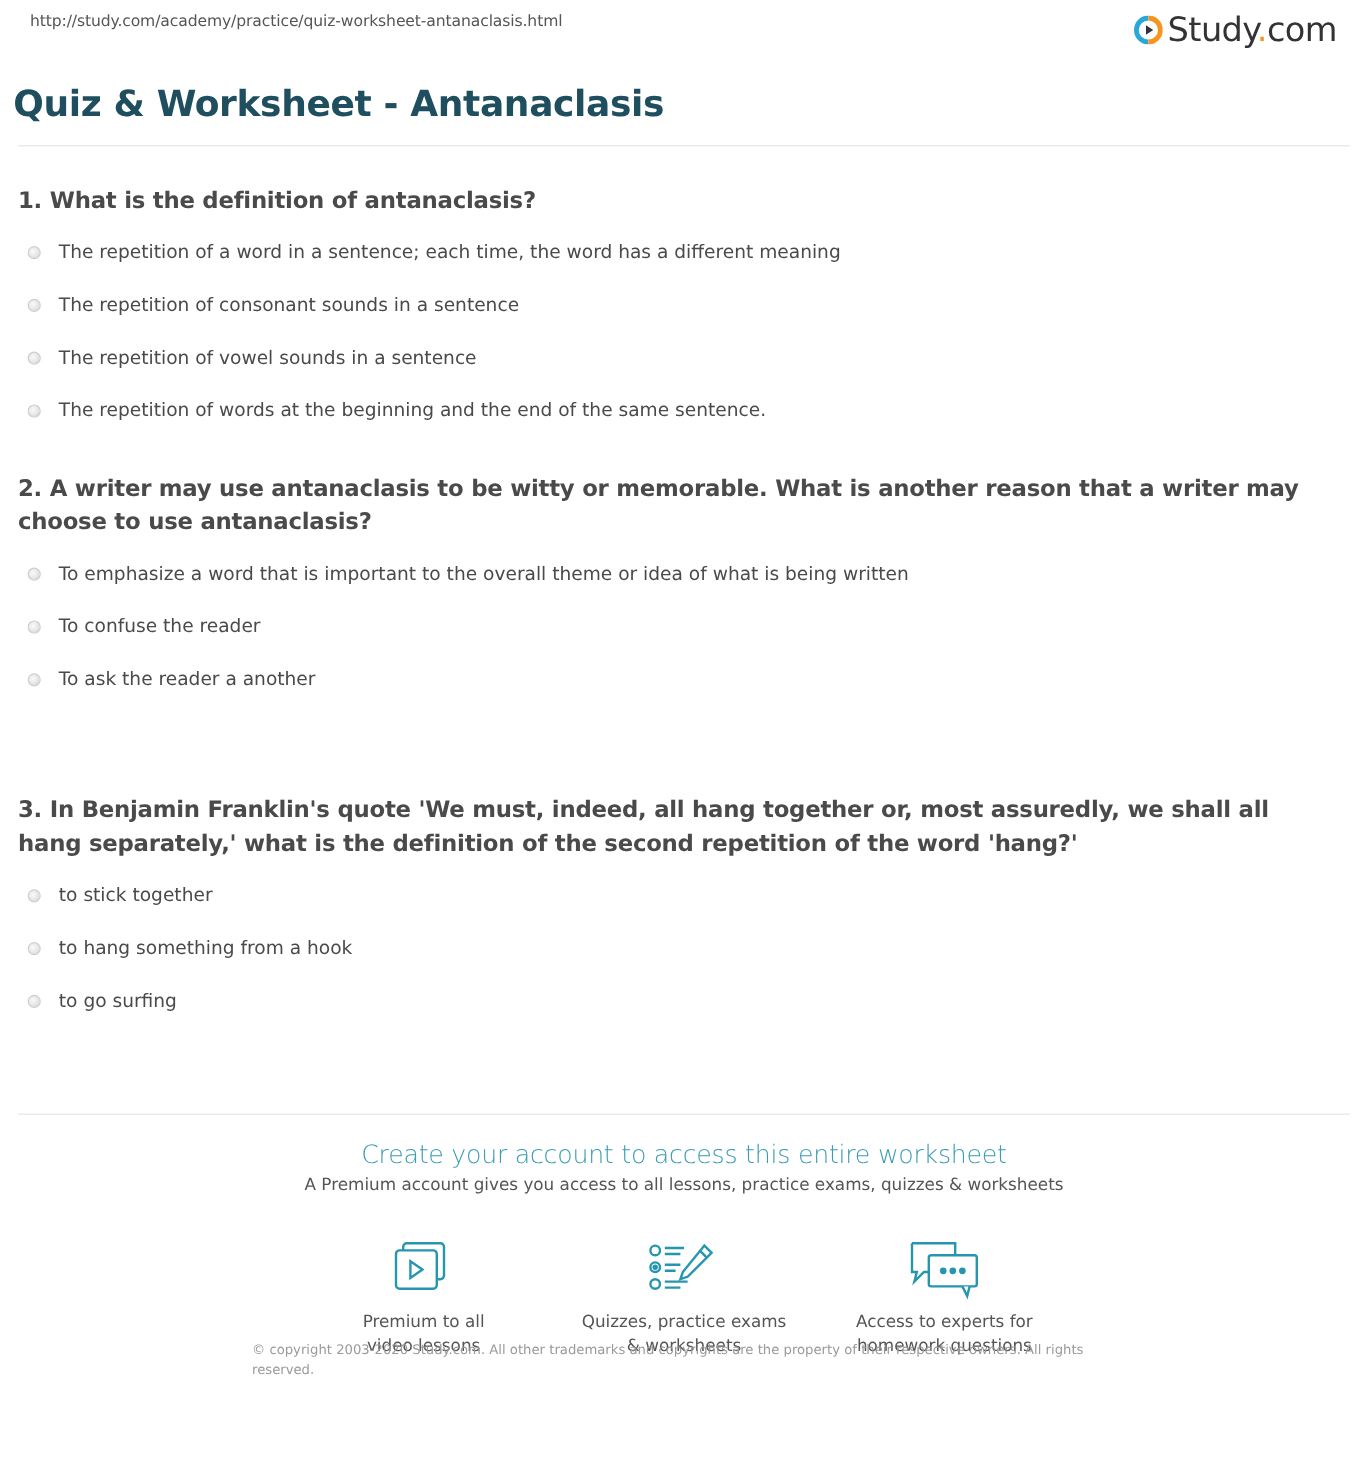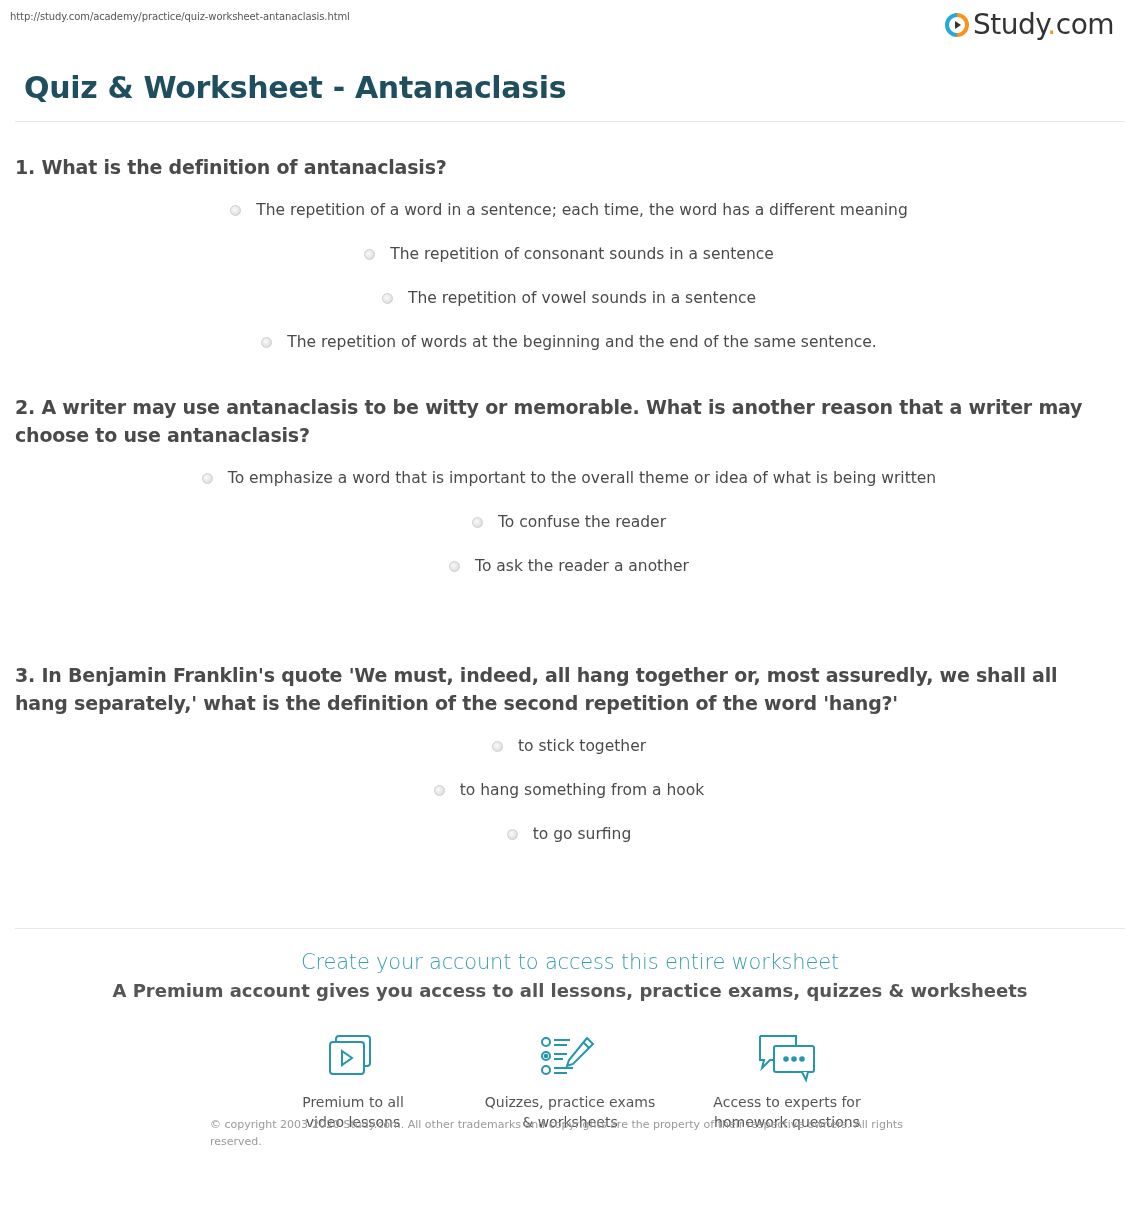--- a/index.html
+++ b/index.html
@@ -2,51 +2,51 @@
 <html><head>
   <meta charset="utf-8">
   <style>
     html, body { margin: 0; padding: 0; background: #ffffff; }
     body {
       width: 1140px; height: 1225px; position: relative; overflow: hidden;
       font-family: "DejaVu Sans", "Liberation Sans", sans-serif;
       color: #4a4a4a;
     }
     .url {
-      position: absolute; left: 10px; top: 11px;
-      font-size: 10px; color: #555; letter-spacing: -0.1px;
+      position: absolute; left: 25px; top: 11px;
+      font-size: 13px; color: #555; letter-spacing: -0.1px;
     }
     .logo {
       position: absolute; left: 945px; top: 9px; height: 32px;
       display: flex; align-items: center;
     }
     .logo-mark { width: 24px; height: 24px; margin-right: 4px; }
     .logo-text { font-size: 28px; color: #333; font-weight: 400; letter-spacing: -0.5px; line-height: 1; }
     .logo-text .dot { color: #f7941d; }
     .page-title {
-      position: absolute; left: 24px; top: 70px; margin: 0;
+      position: absolute; left: 11px; top: 70px; margin: 0;
       font-size: 30px; font-weight: 600; color: #1f4e5f; letter-spacing: -0.3px;
     }
     .rule { position: absolute; left: 15px; right: 15px; height: 1px; background: #e6e6e6; }
     .question { position: absolute; left: 15px; right: 25px; }
     .q-title {
       margin: 0; font-size: 19px; font-weight: 600; color: #4a4a4a;
       line-height: 28px; letter-spacing: -0.2px;
     }
     .answers { list-style: none; margin: 0; padding: 0; }
-    .answer { display: flex; align-items: center; height: 44px; justify-content: center; }
+    .answer { display: flex; align-items: center; height: 44px; }
     .radio {
       width: 11px; height: 11px; border-radius: 50%; margin: 0 15px 0 8px;
       background: radial-gradient(circle at 40% 40%, #fafafa 0%, #e4e4e4 60%, #c8c8c8 100%);
       border: 1px solid #cfcfcf; box-sizing: border-box; flex-shrink: 0;
     }
     .answer-text { font-size: 15.5px; color: #4a4a4a; }
     .cta { position: absolute; left: 0; right: 0; top: 950px; text-align: center; }
     .cta-title { margin: 0; font-size: 21px; font-weight: 300; color: #3a9db3; letter-spacing: -0.2px; }
-    .cta-sub { margin-top: 6px; font-size: 18px; color: #555; font-weight: bold; }
+    .cta-sub { margin-top: 6px; font-size: 14px; color: #555; }
     .features { position: absolute; top: 1032px; left: 0; right: 0; display: flex; justify-content: center; }
     .feature { width: 217px; display: flex; flex-direction: column; align-items: center; }
     .feature svg { width: 66px; height: 52px; }
     .feature-label { margin-top: 8px; font-size: 14px; color: #555; text-align: center; line-height: 20px; }
     .footer {
       position: absolute; left: 210px; right: 210px; top: 1116px;
       text-align: left; font-size: 11px; color: #9a9a9a; line-height: 17px;
     }
   </style>
 </head>

